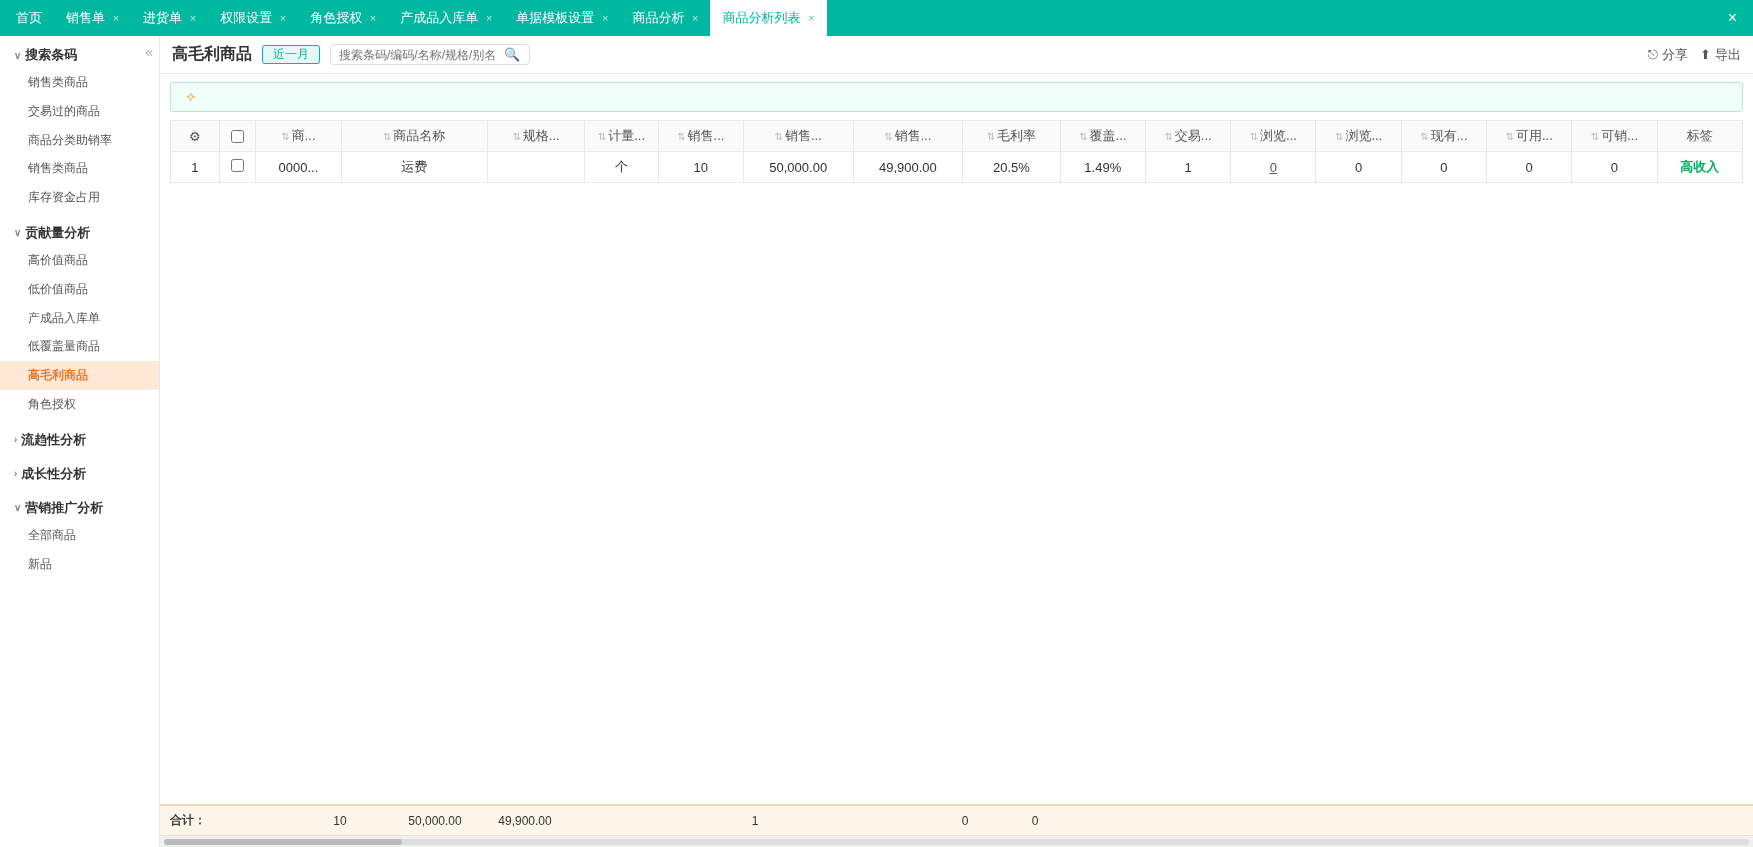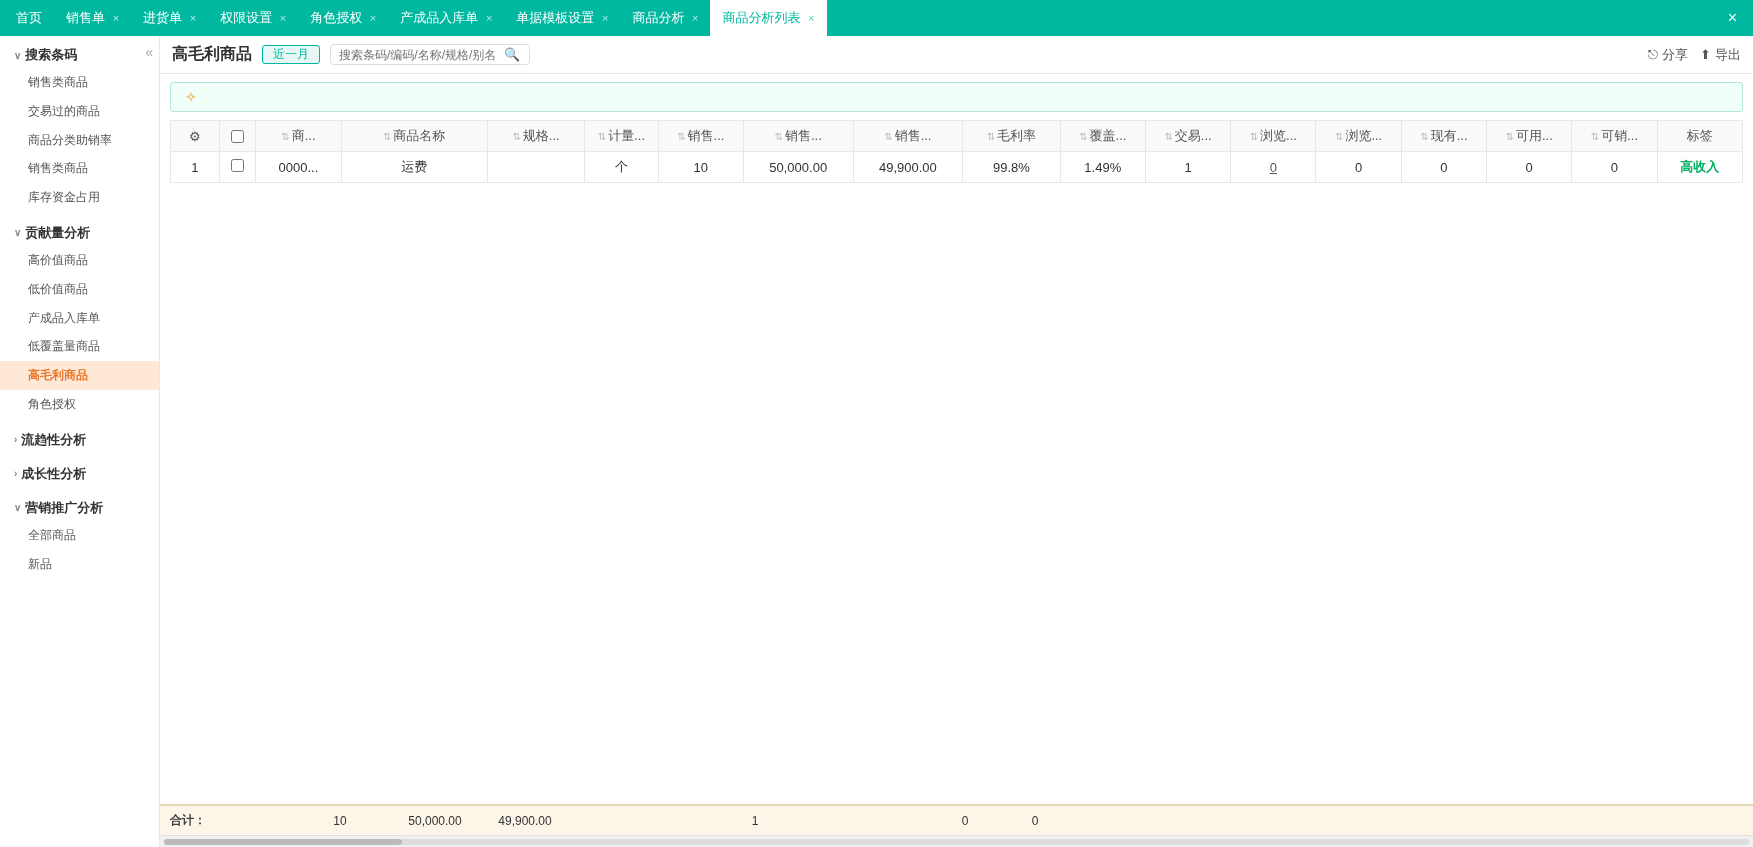--- a/index.html
+++ b/index.html
@@ -454,21 +454,21 @@
           <tr class="table-row">
             <td>1</td>
             <td><input type="checkbox" style=""></td>
             <td>0000...</td>
             <td>运费</td>
             <td></td>
             <td>个</td>
             <td>10</td>
             <td>50,000.00</td>
             <td>49,900.00</td>
-            <td>99.8%</td>
+            <td>20.5%</td>
             <td>1.49%</td>
             <td>1</td>
             <td style="text-decoration:underline; color:#555; cursor:pointer;">0</td>
             <td>0</td>
             <td>0</td>
             <td>0</td>
             <td>0</td>
             <td class="tag-high">高收入</td>
           </tr>
         </tbody>

